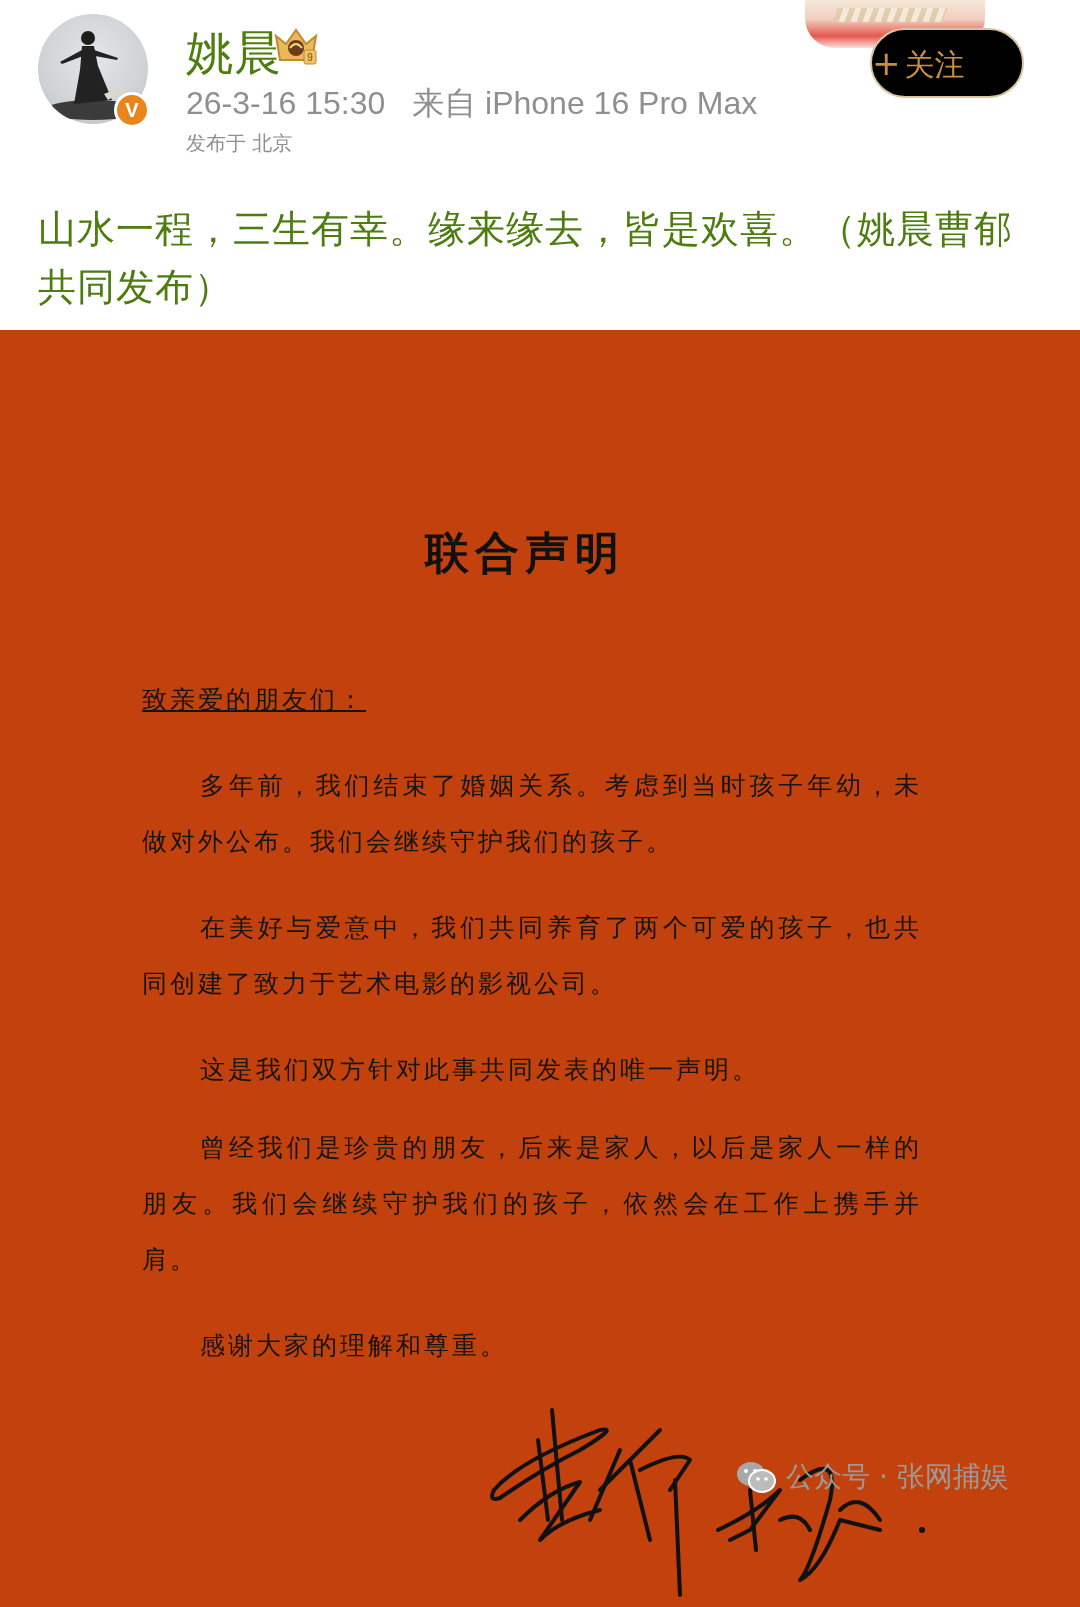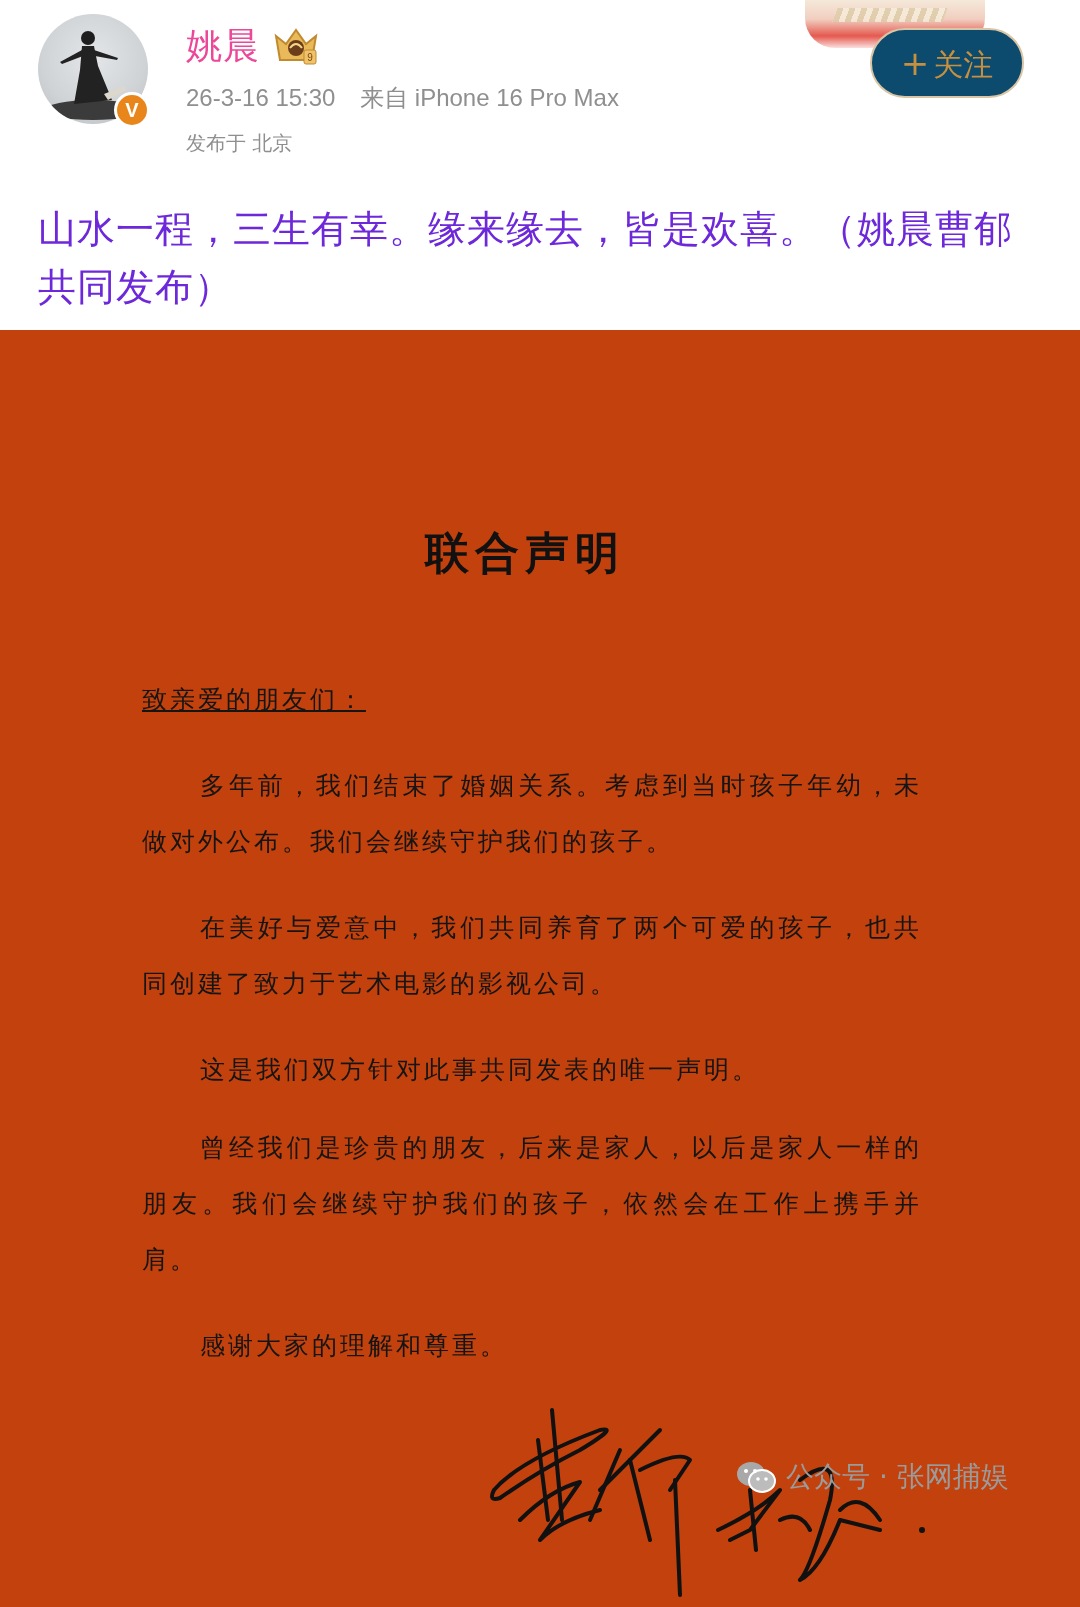--- a/index.html
+++ b/index.html
@@ -14,49 +14,49 @@
     overflow:hidden;
   }
   .avatar svg { position:absolute; left:0; top:0; }
   .verified-badge {
     position:absolute; left:114px; top:92px; width:36px; height:36px; border-radius:50%;
     background:#e8861c; border:3px solid #fff; box-sizing:border-box;
     color:#fff; font-weight:bold; font-size:20px; line-height:30px; text-align:center;
     font-family: "Liberation Sans", sans-serif;
   }
   .username {
-    position:absolute; left:186px; top:22px; font-size:36px; color:#ec4899; letter-spacing:1px;
+    position:absolute; left:186px; top:22px; font-size:47px; color:#4d7c0f; letter-spacing:1px;
   }
   .crown-icon { position:absolute; left:272px; top:26px; width:48px; height:40px; }
   .meta-line {
-    position:absolute; left:186px; top:82px; font-size:24px; color:#8f8f8f;
+    position:absolute; left:186px; top:82px; font-size:32px; color:#8f8f8f;
     font-family: "Liberation Sans", "DejaVu Sans", sans-serif; white-space:nowrap;
   }
   .meta-line span + span { margin-left:18px; }
   .location-line {
     position:absolute; left:186px; top:130px; font-size:20px; color:#8f8f8f; white-space:nowrap;
   }
   .decor-banner {
     position:absolute; left:805px; top:0; width:180px; height:48px;
     background: linear-gradient(180deg, #f4e7d6 0%, #f0c9b9 40%, #e2473c 75%, rgba(230,80,70,0.2) 100%);
     border-radius:0 0 30px 30px; opacity:0.9;
   }
   .decor-banner::after {
     content:""; position:absolute; left:30px; top:8px; width:110px; height:14px;
     background: repeating-linear-gradient(90deg, #d9c79f 0 6px, #f5ecd8 6px 12px); opacity:0.8;
     transform:skewX(-20deg);
   }
   .follow-button {
     position:absolute; left:870px; top:28px; width:154px; height:70px; box-sizing:border-box;
-    border:2px solid #d9c4a4; border-radius:35px; background:#0c4a6e;
-    color:#c7903f; font-size:30px; line-height:66px; text-align:center; cursor:pointer;
+    border:2px solid #d9c4a4; border-radius:35px; background:#000000;
+    color:#c7903f; font-size:30px; line-height:66px; cursor:pointer;
   }
   .follow-button .plus { font-size:34px; margin-right:4px; }
   .post-text {
-    position:absolute; left:38px; top:200px; width:1000px; font-size:38px; line-height:58px; color:#6d28d9;
+    position:absolute; left:38px; top:200px; width:1000px; font-size:38px; line-height:58px; color:#4d7c0f;
     letter-spacing:1px;
   }
   .document {
     position:absolute; left:0; top:330px; width:1080px; height:1277px; background:#c2410c;
   }
   .doc-title {
     position:absolute; left:0; width:1050px; top:194px; text-align:center;
     font-family:"DejaVu Serif", "Liberation Serif", serif; font-weight:bold; font-size:44px; letter-spacing:6px;
     color:#111;
   }

